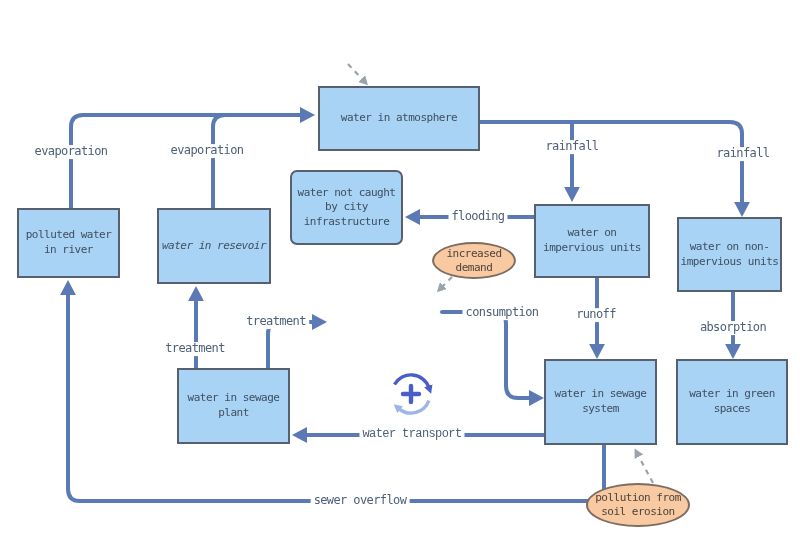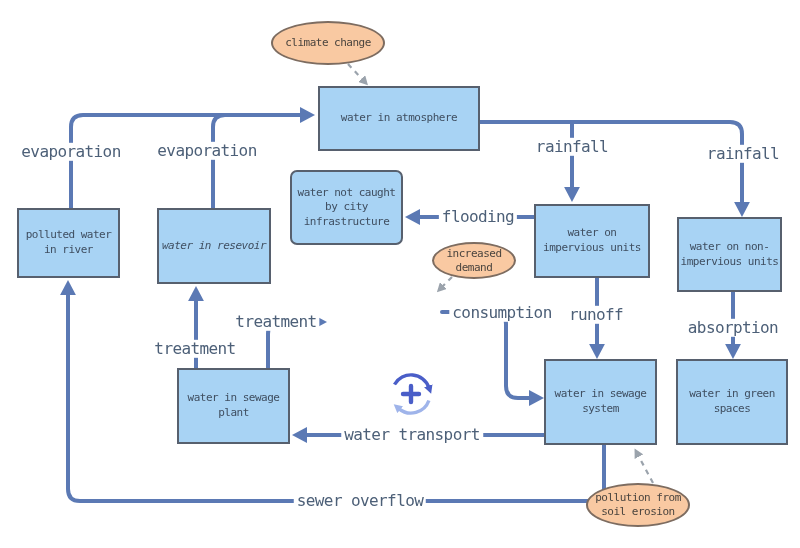--- a/index.html
+++ b/index.html
@@ -15,21 +15,21 @@
     white-space:pre-line;font-size:11px;letter-spacing:-0.5px;line-height:1.32;
   }
   .bubble{
     position:absolute;box-sizing:border-box;
     background:#f9c9a2;border:2px solid #7d6c60;border-radius:50%;color:#4a443e;
     display:flex;align-items:center;justify-content:center;text-align:center;
     white-space:pre-line;font-size:11px;letter-spacing:-0.5px;line-height:1.25;
   }
   .elabel{
     position:absolute;transform:translate(-50%,-50%);
-    background:#ffffff;color:#4d6078;font-size:16px;letter-spacing:-0.6px;
+    background:#ffffff;color:#4d6078;font-size:12px;letter-spacing:-0.6px;
     padding:0 3px;white-space:nowrap;line-height:1.15;
   }
 </style>
 </head>
 <body>
 
 <div class="canvas">
 
   <svg class="wires" width="800" height="548" viewBox="0 0 800 548">
     <defs>
@@ -96,21 +96,20 @@
 
   <div class="node" style="left:177px;top:368px;width:113px;height:76px;">water in sewage
 plant</div>
 
   <div class="node" style="left:544px;top:359px;width:113px;height:86px;">water in sewage
 system</div>
 
   <div class="node" style="left:676px;top:359px;width:112px;height:86px;">water in green
 spaces</div>
 
-  <div class="bubble" style="left:271px;top:21px;width:114px;height:44px;">climate change</div>
 
   <div class="bubble" style="left:432px;top:242px;width:84px;height:37px;">increased
 demand</div>
 
   <div class="bubble" style="left:586px;top:483px;width:104px;height:44px;">pollution from
 soil erosion</div>
 
   <span class="elabel" style="left:71px;top:152px;">evaporation</span>
 
   <span class="elabel" style="left:207px;top:151px;">evaporation</span>
@@ -124,17 +123,17 @@
   <span class="elabel" style="left:195px;top:349px;">treatment</span>
 
   <span class="elabel" style="left:276px;top:322px;">treatment</span>
 
   <span class="elabel" style="left:502px;top:313px;">consumption</span>
 
   <span class="elabel" style="left:596px;top:315px;">runoff</span>
 
   <span class="elabel" style="left:733px;top:328px;">absorption</span>
 
-  <span class="elabel" style="left:412px;top:435px;">water transport</span>
+  <span class="elabel" style="left:412px;top:435px;font-family:Liberation Mono, monospace;">water transport</span>
 
   <span class="elabel" style="left:360px;top:501px;">sewer overflow</span>
 
 </div>
 
 </body></html>

